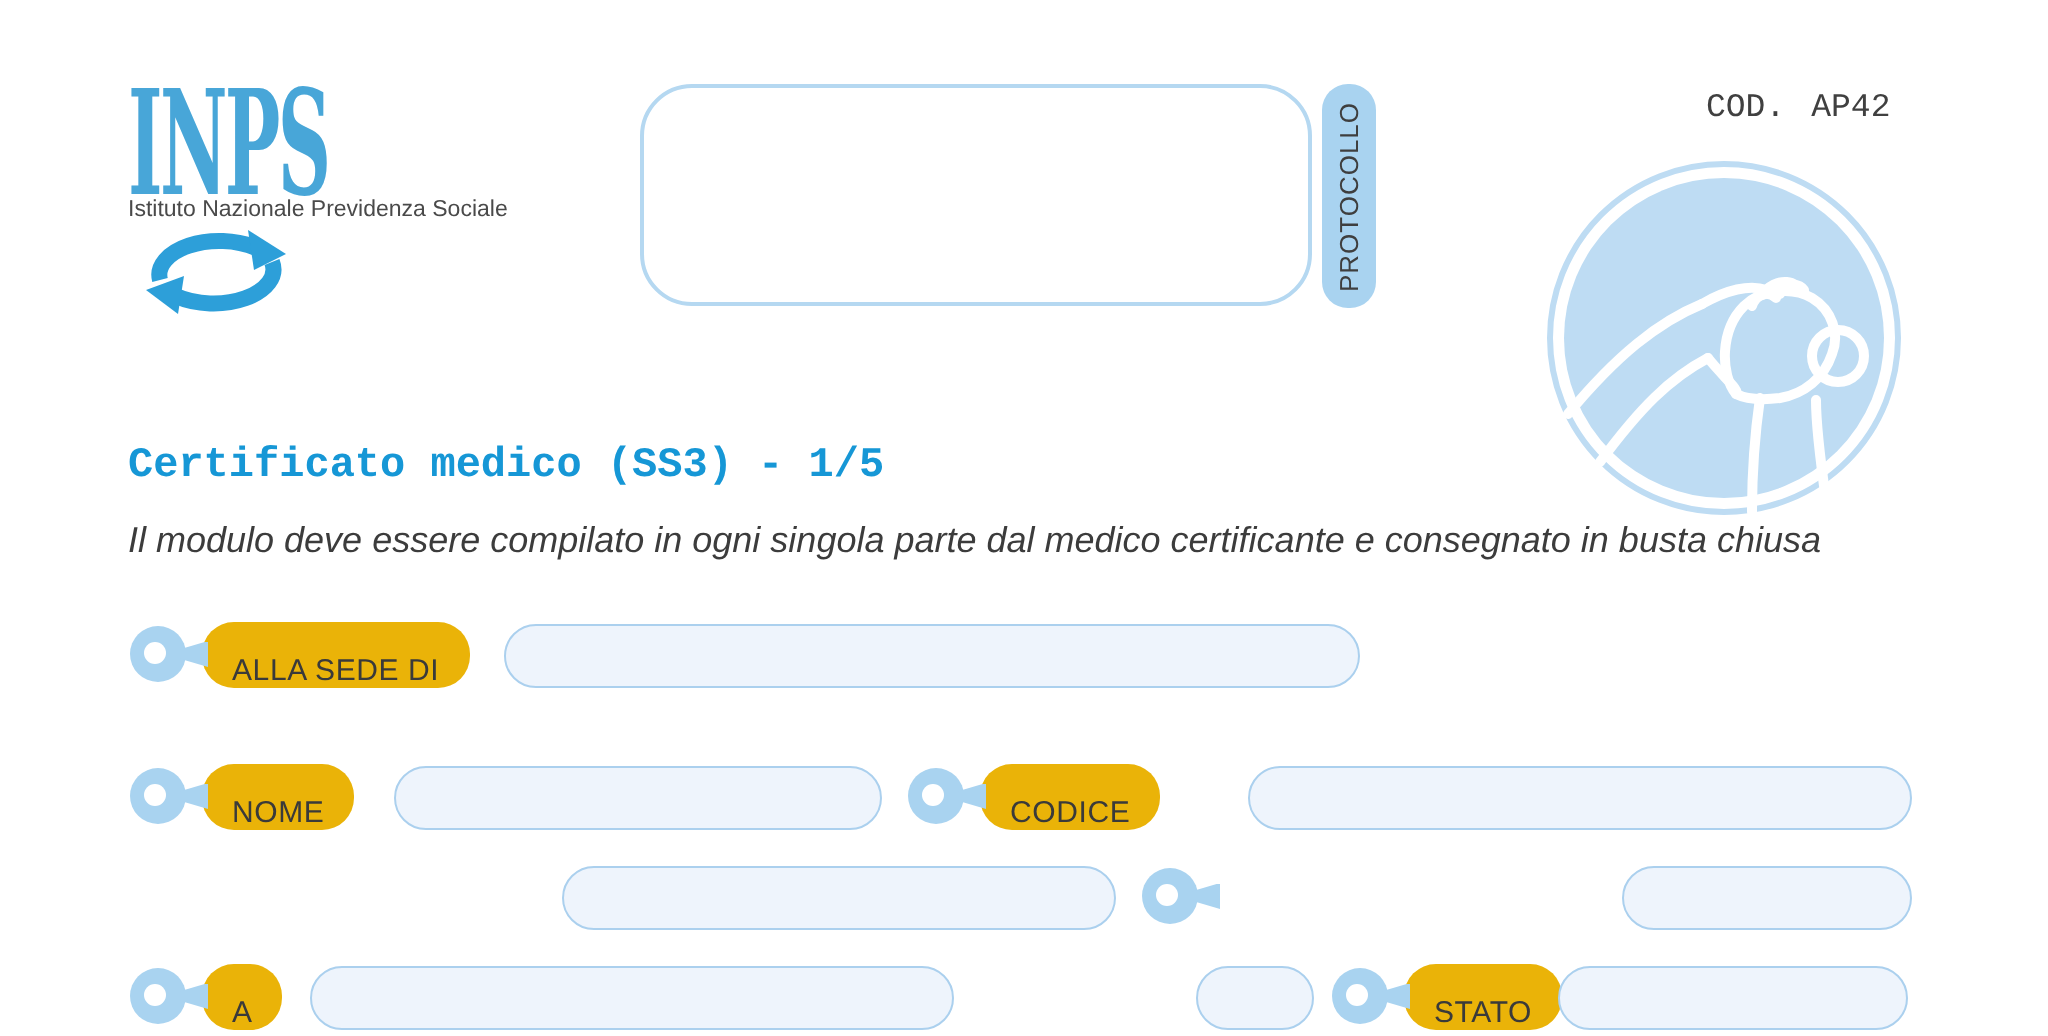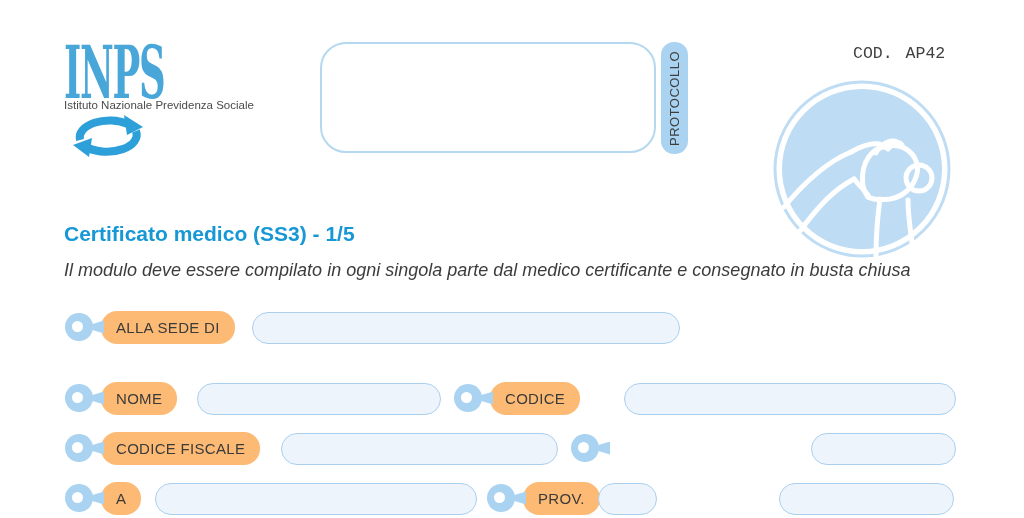--- a/index.html
+++ b/index.html
@@ -25,36 +25,36 @@
     position:absolute;left:661px;top:42px;width:27px;height:112px;
     background:#a9d3f0;border-radius:13px;display:flex;align-items:center;justify-content:center;
   }
   .protocol-tab span{
     transform:rotate(-90deg);font-size:13px;color:#3e3e3e;letter-spacing:0.5px;white-space:nowrap;
   }
   .cod{position:absolute;left:853px;top:44px;font-size:16.5px;color:#404040;font-family:Liberation Mono, monospace;}
   .cod .cod-val{margin-left:13px;}
   .hands{position:absolute;left:772px;top:79px;}
   
-  .title{position:absolute;left:64px;top:222px;margin:0;font-size:21px;font-weight:bold;color:#1697d6;}
+  .title{position:absolute;left:64px;top:222px;margin:0;font-size:21px;font-weight:bold;color:#1697d6;font-family:Liberation Mono, monospace;}
   .instruction{position:absolute;left:64px;top:260px;margin:0;font-size:18px;color:#3c3c3c;white-space:nowrap;font-style:italic;}
   
   .tag{position:absolute;display:flex;align-items:center;height:30px;}
   .tag-ring{
     width:28px;height:28px;border-radius:50%;background:#a9d3f0;position:relative;flex:0 0 auto;
   }
   .tag-ring::after{
     content:"";position:absolute;left:7px;top:8px;width:11px;height:11px;border-radius:50%;background:#fff;
   }
   .tag-neck{
     width:14px;height:13px;background:#a9d3f0;margin:0 -3px;flex:0 0 auto;
     clip-path:polygon(0 32%,100% 0,100% 100%,0 68%);
   }
   .tag-body{
-    background:#fdba74;height:33px;border-radius:16px;display:flex;align-items:center;
+    background:#eab308;height:33px;border-radius:16px;display:flex;align-items:flex-end;
     padding:0 15px;font-size:15px;color:#3a3a3a;letter-spacing:0.3px;white-space:nowrap;
   }
   .tag-hint{font-size:10.5px;margin-left:8px;color:#3a3a3a;}
   
   .fld{
     position:absolute;height:32px;border-radius:16px;background:#eef4fc;
     border:1.5px solid #abd0ee;box-sizing:border-box;outline:none;
     padding:0 12px;font-family:"Liberation Sans",sans-serif;font-size:14px;color:#333;
   }
 </style>
@@ -124,48 +124,41 @@
 
   <div class="tag" style="left:454px;top:383px">
     <span class="tag-ring"></span>
     <span class="tag-neck"></span>
     <span class="tag-body">
         <span>CODICE</span>
       </span>
   </div>
   <input class="fld" style="left: 624px; top: 383px; width: 332px;" value="">
 
-  <div class="tag" style="left:65px;top:433px">
-    <span class="tag-ring"></span>
-    <span class="tag-neck"></span>
-    <span class="tag-body">
-        <span>CODICE FISCALE</span>
-      </span>
-  </div>
   <input class="fld" style="left: 281px; top: 433px; width: 277px;" value="">
 
   <div class="tag" style="left:571px;top:433px">
     <span class="tag-ring"></span>
     <span class="tag-neck"></span>
   </div>
   <input class="fld" style="left: 811px; top: 433px; width: 145px;" value="">
 
   <div class="tag" style="left:65px;top:483px">
     <span class="tag-ring"></span>
     <span class="tag-neck"></span>
     <span class="tag-body">
         <span>A</span>
       </span>
   </div>
   <input class="fld" style="left: 155px; top: 483px; width: 322px;" value="">
 
-  <div class="tag" style="left:487px;top:483px">
+  <input class="fld" style="left: 598px; top: 483px; width: 59px; padding: 0px 6px;" value="">
+
+  <div class="tag" style="left:666px;top:483px">
     <span class="tag-ring"></span>
     <span class="tag-neck"></span>
     <span class="tag-body">
-        <span>PROV.</span>
+        <span>STATO</span>
       </span>
   </div>
-  <input class="fld" style="left: 598px; top: 483px; width: 59px; padding: 0px 6px;" value="">
-
   <input class="fld" style="left: 779px; top: 483px; width: 175px;" value="">
 
 </div>
 
 </body></html>

